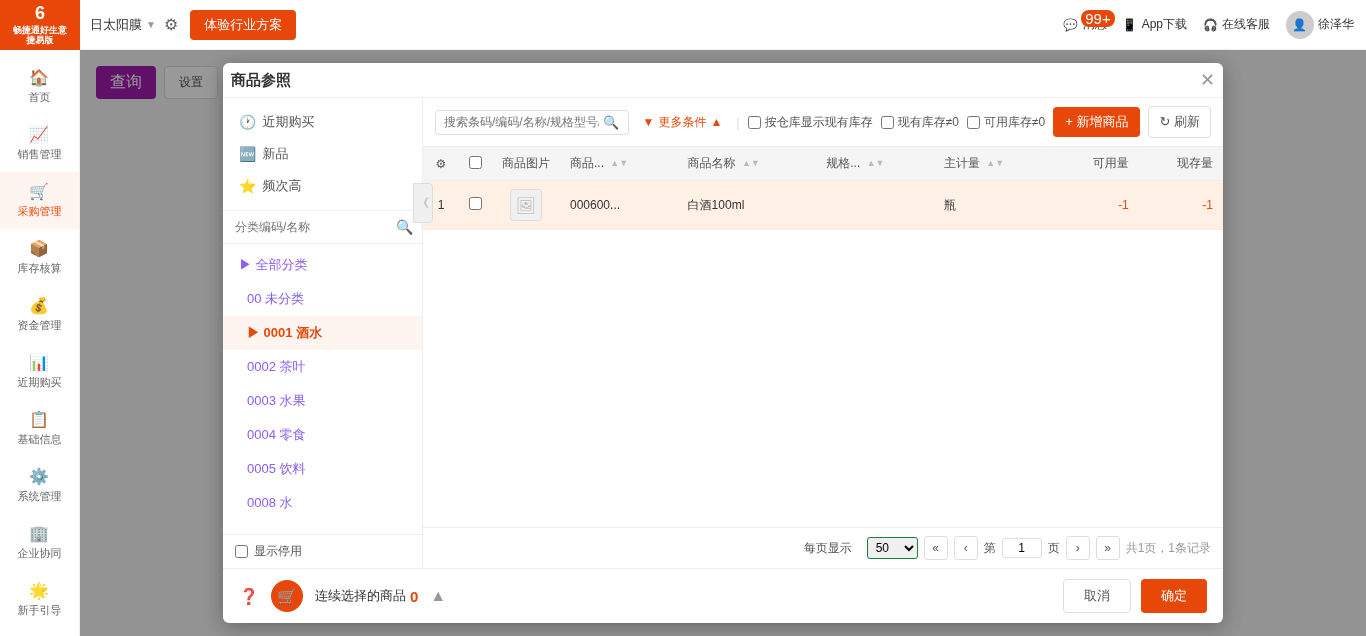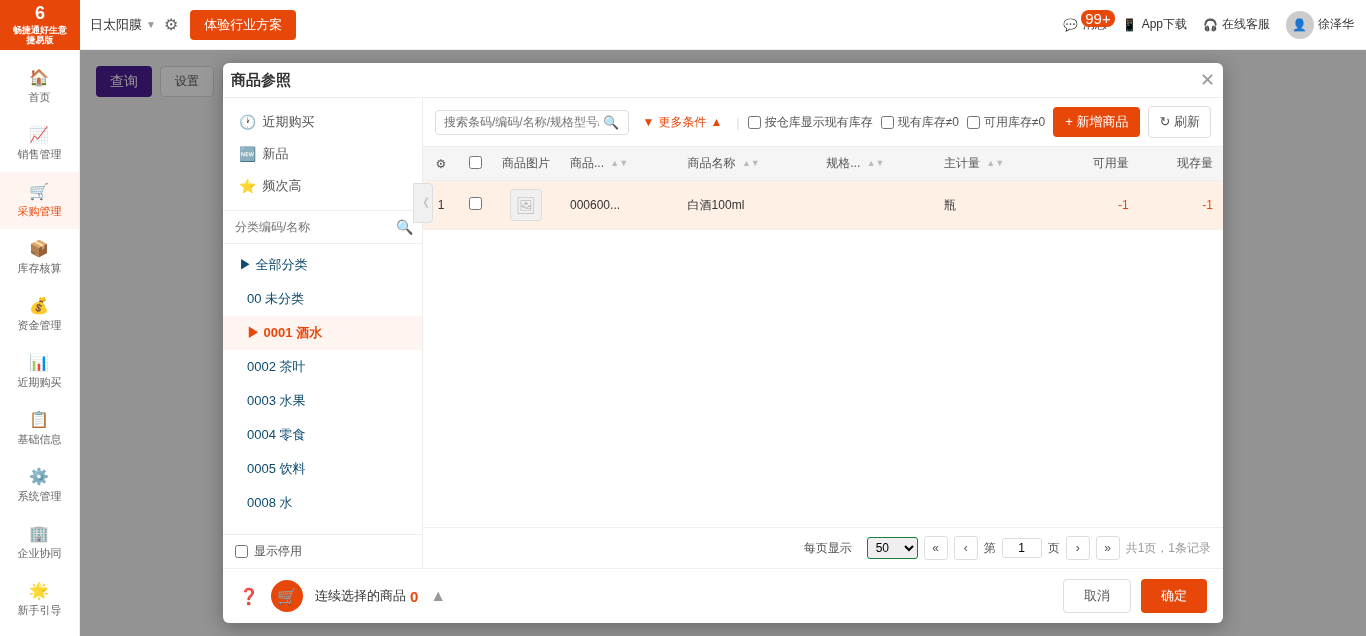--- a/index.html
+++ b/index.html
@@ -230,21 +230,21 @@
 
     .category-list {
       flex: 1;
       overflow-y: auto;
       padding: 4px 0;
     }
     .category-item {
       padding: 8px 16px;
       cursor: pointer;
       font-size: 13px;
-      color: #0c4a6e;
+      color: #8b5cf6;
       display: flex;
       align-items: center;
       gap: 6px;
     }
     .category-item.active { background: #fff5f0; color: #e8470a; font-weight: bold; }
 
     .show-disabled {
       padding: 8px 12px;
       display: flex;
       align-items: center;
@@ -585,21 +585,21 @@
       
       
     </div>
 
   </div>
 
   <div class="content-area">
 
     <div class="behind-content">
       <div style="display:flex; gap:8px; margin-bottom:8px;">
-        <button style="background:#4c1d95;color:#fff;border:none;border-radius:4px;padding:6px 14px;font-size:14px;">查询</button>
+        <button style="background:#a21caf;color:#fff;border:none;border-radius:4px;padding:6px 14px;font-size:16px;">查询</button>
         <button style="background:#fff;color:#555;border:1px solid #ddd;border-radius:4px;padding:6px 14px;font-size:12px;">设置</button>
         <button style="background:#fff;color:#555;border:1px solid #ddd;border-radius:4px;padding:6px 14px;font-size:12px;">↻ 刷新</button>
       </div>
     </div>
 
     <div class="modal-overlay">
       <div class="modal">
 
         <div class="modal-header">
           <span class="modal-title">商品参照</span>

